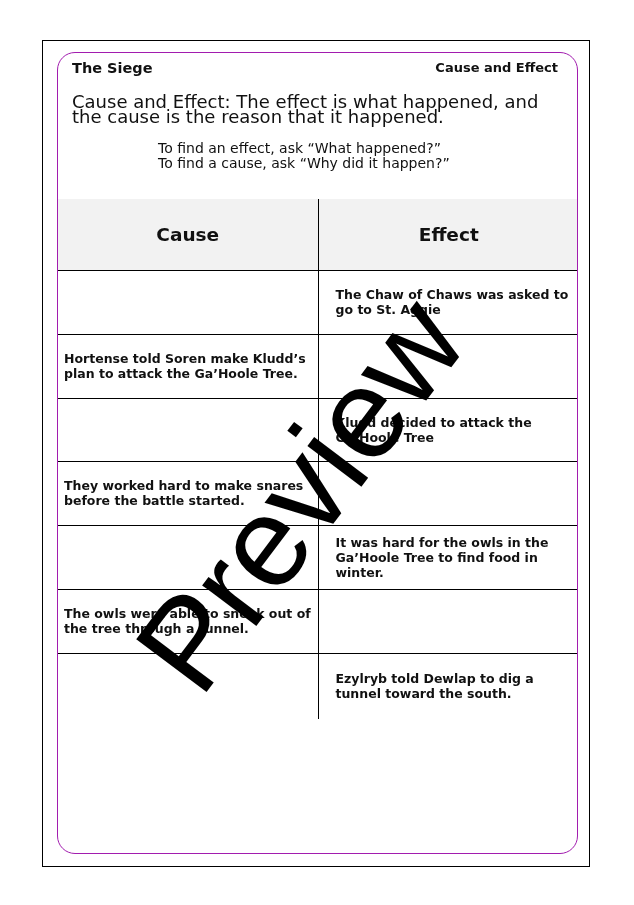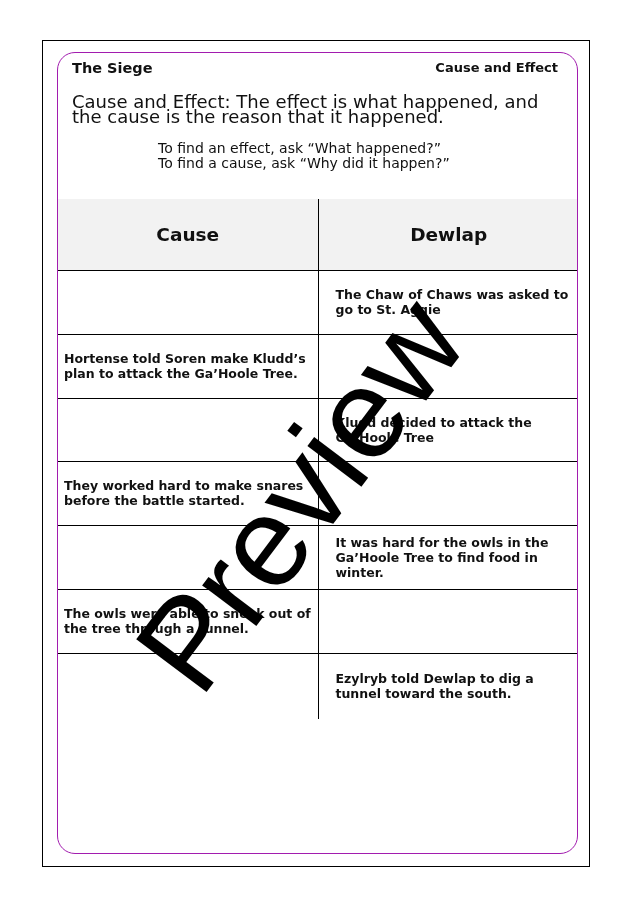--- a/index.html
+++ b/index.html
@@ -135,21 +135,21 @@
     <div class="tips">
       <div>To find an effect, ask “What happened?”</div>
       <div>To find a cause, ask “Why did it happen?”</div>
     </div>
   </div>
 
   <table class="table">
     <thead>
       <tr>
         <th class="col-cause">Cause</th>
-        <th class="col-effect">Dewlap</th>
+        <th class="col-effect">Effect</th>
       </tr>
     </thead>
     <tbody id="table-body">
         <tr class="data-row" style="height: 64px;">
           <td class="col-cause"></td>
           <td class="col-effect">The Chaw of Chaws was asked to go to St. Aggie</td>
         </tr>
         <tr class="data-row" style="height: 64px;">
           <td class="col-cause">Hortense told Soren make Kludd’s plan to attack the Ga’Hoole Tree.</td>
           <td class="col-effect"></td>

